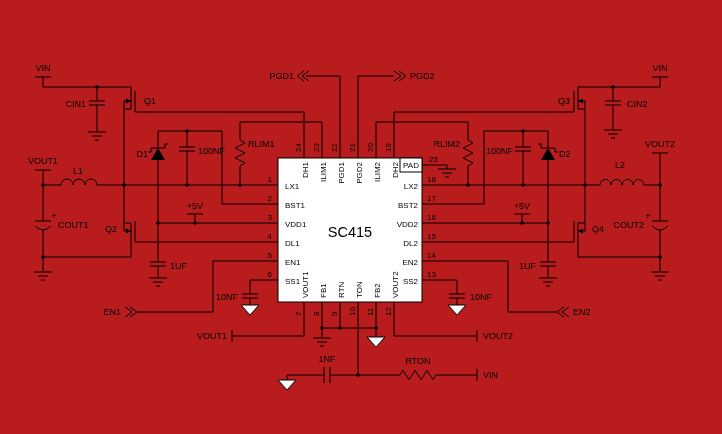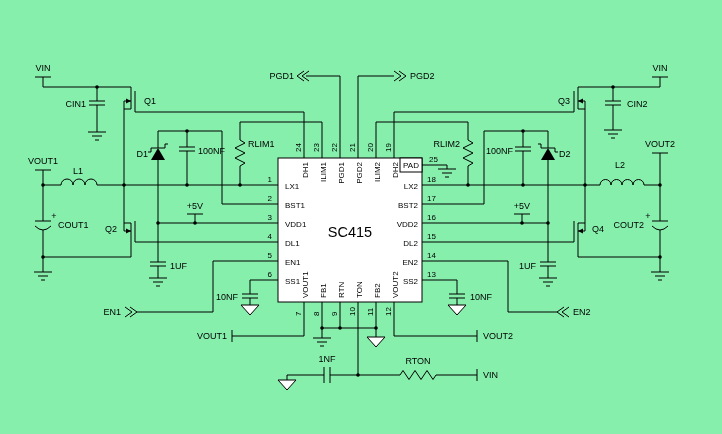--- a/index.html
+++ b/index.html
@@ -1,16 +1,16 @@
 <!DOCTYPE html>
 <html><head>
 <meta charset="utf-8">
 <style>
   html,body{margin:0;padding:0;background:#ffffff;}
-  .page{width:722px;height:434px;background:#86efac;overflow:hidden;text-decoration:underline;}
+  .page{width:722px;height:434px;background:#b91c1c;overflow:hidden;text-decoration:underline;}
   svg{display:block;}
   svg text{font-family:"Liberation Sans",sans-serif;fill:#000;}
   .lbl{font-size:9px;}
   .pin-name{font-size:8px;}
   .pin-num{font-size:8px;}
   .chip-name{font-size:14.5px;}
   .pad-lbl{font-size:8px;}
   .wire{stroke:#000;stroke-width:1;fill:none;}
   .solid{fill:#000;stroke:none;}
   .hollow{fill:#fff;stroke:#000;stroke-width:1;}

